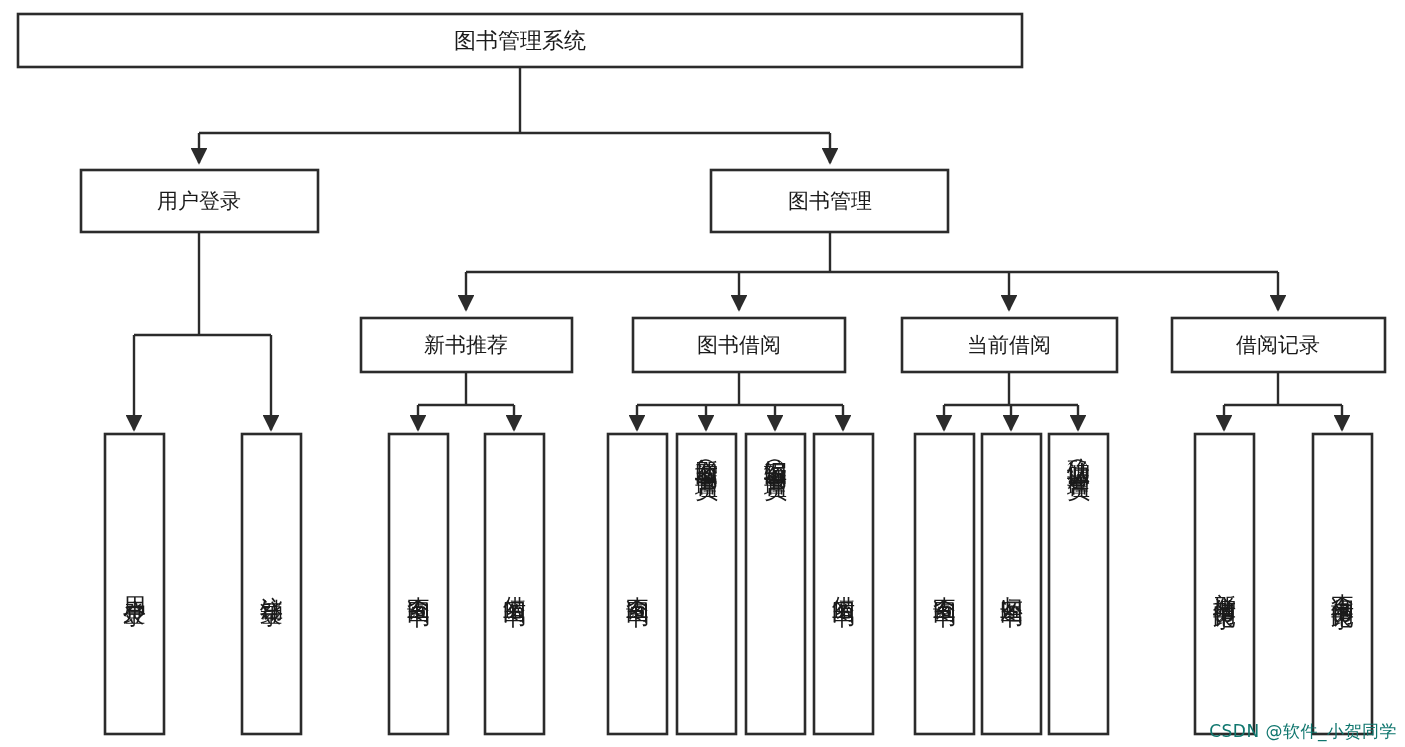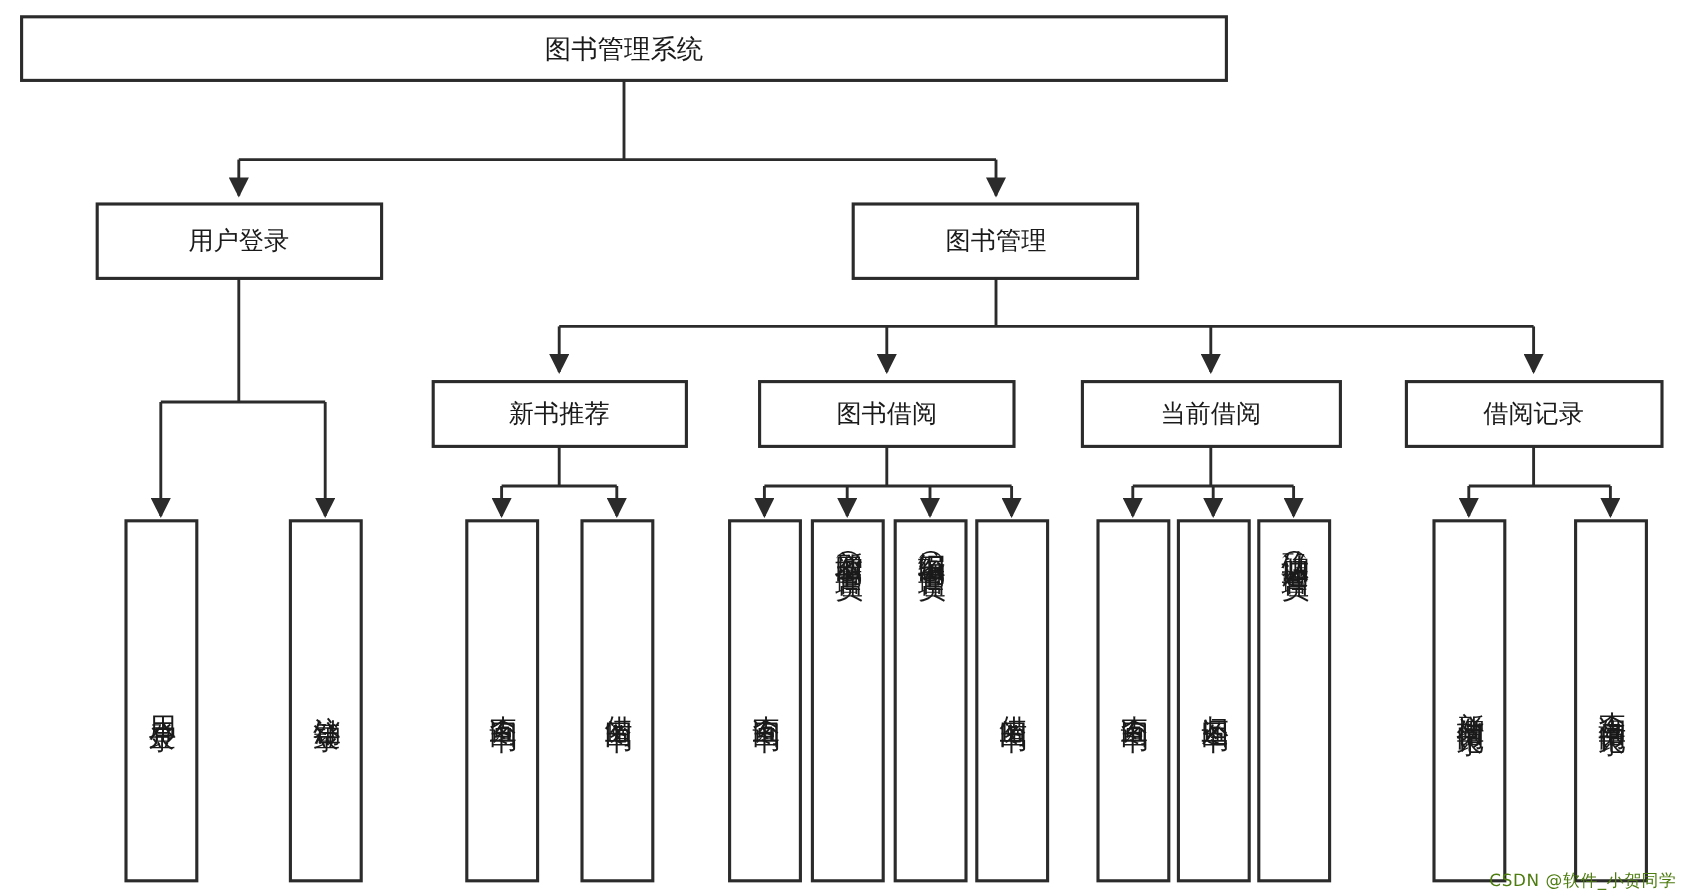--- a/index.html
+++ b/index.html
@@ -43,22 +43,22 @@
   .connector {
     stroke: #2b2b2b;
     stroke-width: 2.4;
     fill: none;
   }
   .watermark {
     position: absolute;
     right: 8px;
     bottom: 4px;
     font-family: "DejaVu Sans", "Liberation Sans", sans-serif;
-    font-size: 14px;
-    color: #4d7c0f;
+    font-size: 17px;
+    color: #0f766e;
     letter-spacing: 0.5px;
     white-space: nowrap;
     pointer-events: none;
   }
 </style>
 </head>
 <body>
 
 <div id="diagram-root">
 

